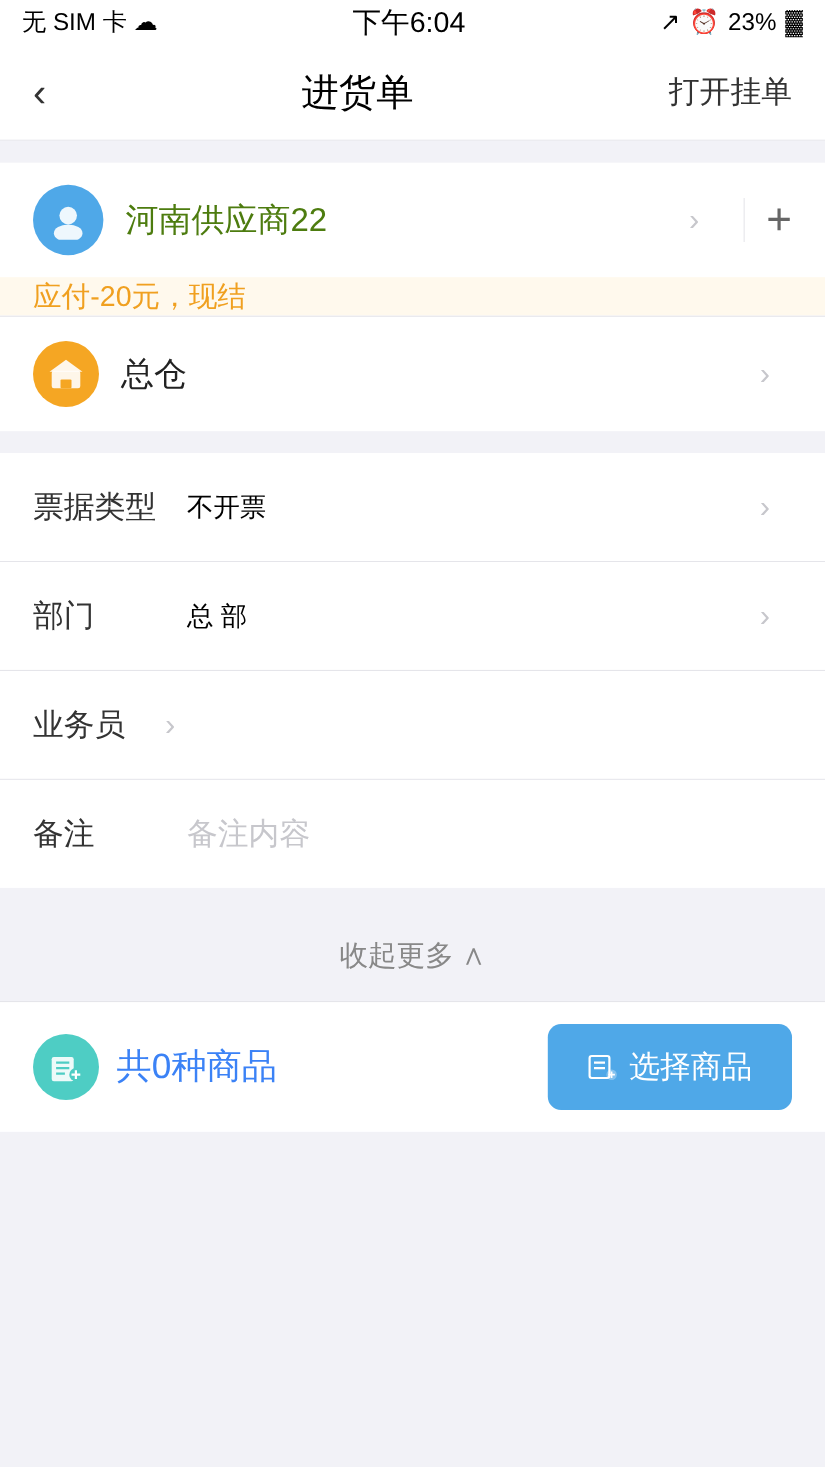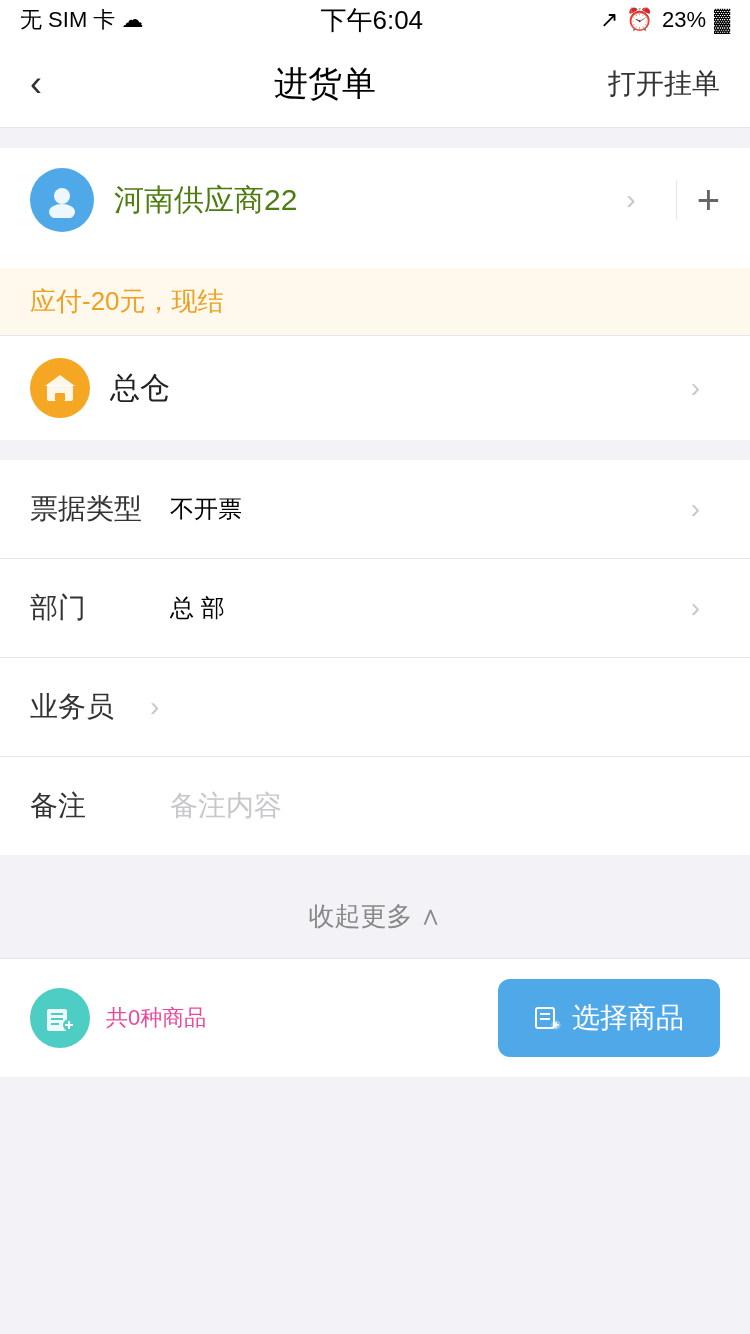--- a/index.html
+++ b/index.html
@@ -106,24 +106,23 @@
     .supplier-divider {
       width: 1px;
       height: 40px;
       background: #e5e5ea;
       margin: 0 20px;
     }
 
     
     .notice-bar {
       background: #fff9ed;
-      padding: 16px 30px;
+      padding: 0 30px;
       font-size: 26px;
       color: #f0a020;
-      margin-top: 16px;
     }
 
     
     .warehouse-row {
       display: flex;
       align-items: center;
       padding: 22px 30px;
       background: #fff;
       border-top: 1px solid #e5e5ea;
     }
@@ -201,22 +200,22 @@
       width: 60px;
       height: 60px;
       border-radius: 50%;
       background: #4ecdc4;
       display: flex;
       align-items: center;
       justify-content: center;
       margin-right: 16px;
     }
     .product-count-text {
-      font-size: 22px;
-      color: #ec4899;
+      font-size: 32px;
+      color: #3b82f6;
     }
     .bottom-left {
       display: flex;
       align-items: center;
     }
     .select-btn {
       background: #4fa8e8;
       color: #fff;
       border-radius: 12px;
       padding: 20px 36px;

